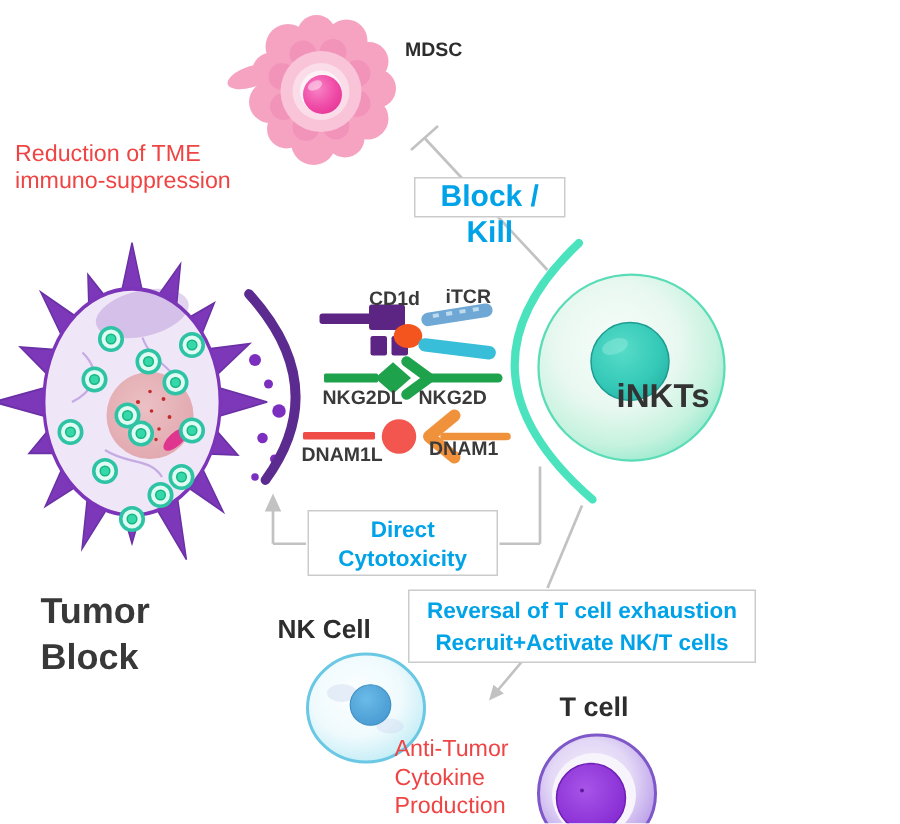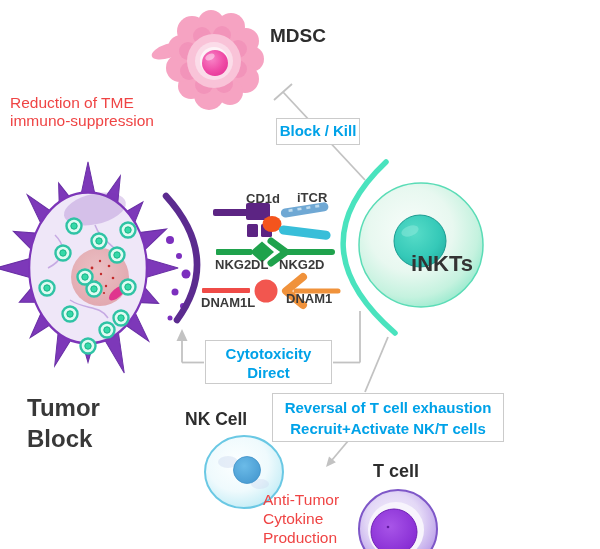--- a/index.html
+++ b/index.html
@@ -242,43 +242,43 @@
         <rect x="202" y="288" width="48" height="5" rx="1" fill="#EF4B47"></rect>
         <circle cx="266" cy="291" r="11.5" fill="#F2564F"></circle>
       </g>
       <g stroke="#F0923B" fill="none" stroke-linecap="round" stroke-linejoin="round">
         <path d="M303,277 L286,291 L303,305" stroke-width="8"></path>
         <path d="M296,291 L338,291" stroke-width="5"></path>
       </g>
     </g>
   </svg>
 
-  <div class="abs cell-label" style="left:270px;top:25px;font-size:19px;">MDSC</div>
+  <div class="abs cell-label" style="left:270px;top:25px;font-size:13px;">MDSC</div>
 
   <div class="abs note" style="left:10px;top:94px;width:166px;">
     <div>Reduction of TME</div>
     <div>immuno-suppression</div>
   </div>
 
-  <div class="callout" style="left:276px;top:118px;width:84px;height:27px;font-size:15px;line-height:24px;">
+  <div class="callout" style="left:276px;top:118px;width:101px;height:27px;font-size:20px;line-height:24px;">
     <span>Block / Kill</span>
   </div>
 
   <div class="abs cell-label" style="left:383px;top:251px;width:90px;font-size:22px;text-align:right;color:#333;">iNKTs</div>
 
   <div class="abs receptor-label" style="left:211px;top:191px;margin-left:35px;">CD1d</div>
   <div class="abs receptor-label" style="left:297px;top:190px;">iTCR</div>
   <div class="abs receptor-label" style="left:215px;top:257px;">NKG2DL</div>
   <div class="abs receptor-label" style="left:279px;top:257px;">NKG2D</div>
   <div class="abs receptor-label" style="left:201px;top:295px;">DNAM1L</div>
   <div class="abs receptor-label" style="left:286px;top:291px;">DNAM1</div>
 
   <div class="callout" style="left:205px;top:340px;width:127px;height:44px;font-size:15px;line-height:19px;padding-top:3px;">
+    <div>Direct</div>
     <div>Cytotoxicity</div>
-    <div>Direct</div>
   </div>
 
   <div class="abs cell-label center" style="left:27px;top:392px;width:112px;font-size:24px;line-height:31px;color:#383838;">
     <div>Tumor</div>
     <div>Block</div>
   </div>
 
   <div class="abs cell-label" style="left:185px;top:409px;font-size:17.5px;">NK Cell</div>
 
   <div class="callout" style="left:272px;top:393px;width:232px;height:49px;font-size:15px;line-height:21px;padding-top:3px;">

